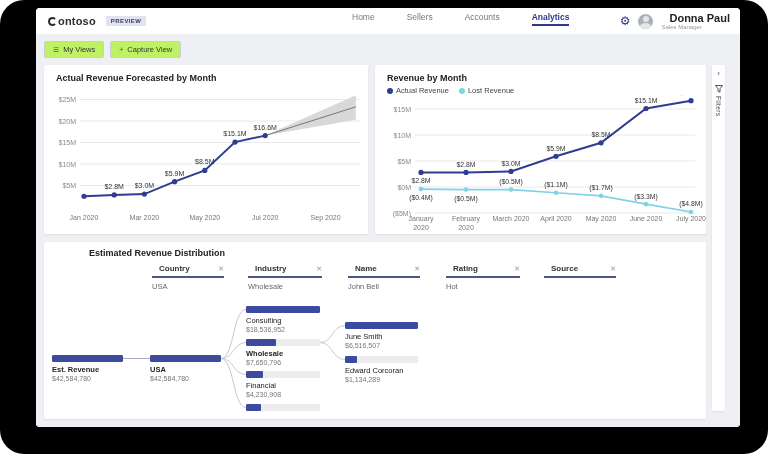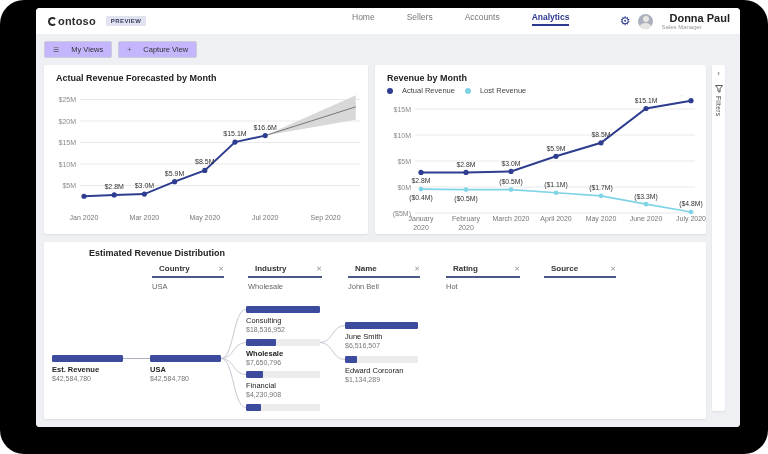--- a/index.html
+++ b/index.html
@@ -20,31 +20,31 @@
   .gear { font-size: 12px; color: #2b3990; line-height: 1; cursor: pointer; }
   .avatar { width: 15px; height: 15px; border-radius: 50%; background: #aab0bd; position: relative; overflow: hidden; }
   .avatar .head { position: absolute; width: 6px; height: 6px; border-radius: 50%; background: #e8e6e2; left: 4.5px; top: 2.5px; }
   .avatar .shoulders { position: absolute; width: 11px; height: 7px; border-radius: 50% 50% 0 0; background: #e8e6e2; left: 2px; top: 9.5px; }
   .user-text .name { font-size: 11px; font-weight: bold; color: #222; padding-left: 8px; }
   .user-text .role { font-size: 6px; color: #999; }
 
   
   .content { position: absolute; top: 26px; left: 0; right: 0; bottom: 0; background: #eef0f4; }
   .toolbar { position: absolute; top: 7px; left: 8px; display: flex; gap: 6px; }
-  .btn { display: flex; align-items: center; gap: 12px; height: 17px; background: #c4b5fd; border: 1px solid #c9cdd8; border-radius: 2px; font-size: 7.5px; color: #333; padding: 0 8px; cursor: pointer; }
+  .btn { display: flex; align-items: center; gap: 4px; height: 17px; background: #bef264; border: 1px solid #c9cdd8; border-radius: 2px; font-size: 7.5px; color: #333; padding: 0 8px; cursor: pointer; }
   .btn .ic { font-size: 7px; color: #555; line-height: 1; }
 
   .card { position: absolute; background: #fff; border-radius: 2px; box-shadow: 0 1px 2px rgba(0,0,0,.08); }
   .card-title { font-size: 9px; font-weight: bold; color: #222; padding: 8px 12px 0 12px; }
   #card-forecast { left: 8px; top: 31px; width: 324px; height: 169px; }
   #card-revenue { left: 339px; top: 31px; width: 331px; height: 169px; }
   #card-tree { left: 8px; top: 208px; width: 662px; height: 177px; overflow: hidden; }
 
   .legend { display: flex; gap: 10px; padding: 3px 12px 0 12px; align-items: center; }
-  .legend-item { display: flex; align-items: center; gap: 9px; font-size: 7.5px; color: #444; }
+  .legend-item { display: flex; align-items: center; gap: 3px; font-size: 7.5px; color: #444; }
   .legend-dot { width: 6px; height: 6px; border-radius: 50%; }
 
   svg text { font-family: "Liberation Sans", sans-serif; }
 
   
   .rail { position: absolute; left: 676px; top: 31px; width: 13px; height: 346px; background: #fff; border-radius: 2px; box-shadow: 0 1px 2px rgba(0,0,0,.08); display: flex; flex-direction: column; align-items: center; padding-top: 5px; }
   .rail .chev { font-size: 8px; color: #555; line-height: 1; cursor: pointer; }
   .rail .funnel { margin-top: 7px; cursor: pointer; }
   .rail .rail-label { margin-top: 3px; writing-mode: vertical-rl; font-size: 6.5px; color: #444; letter-spacing: .4px; }
 

